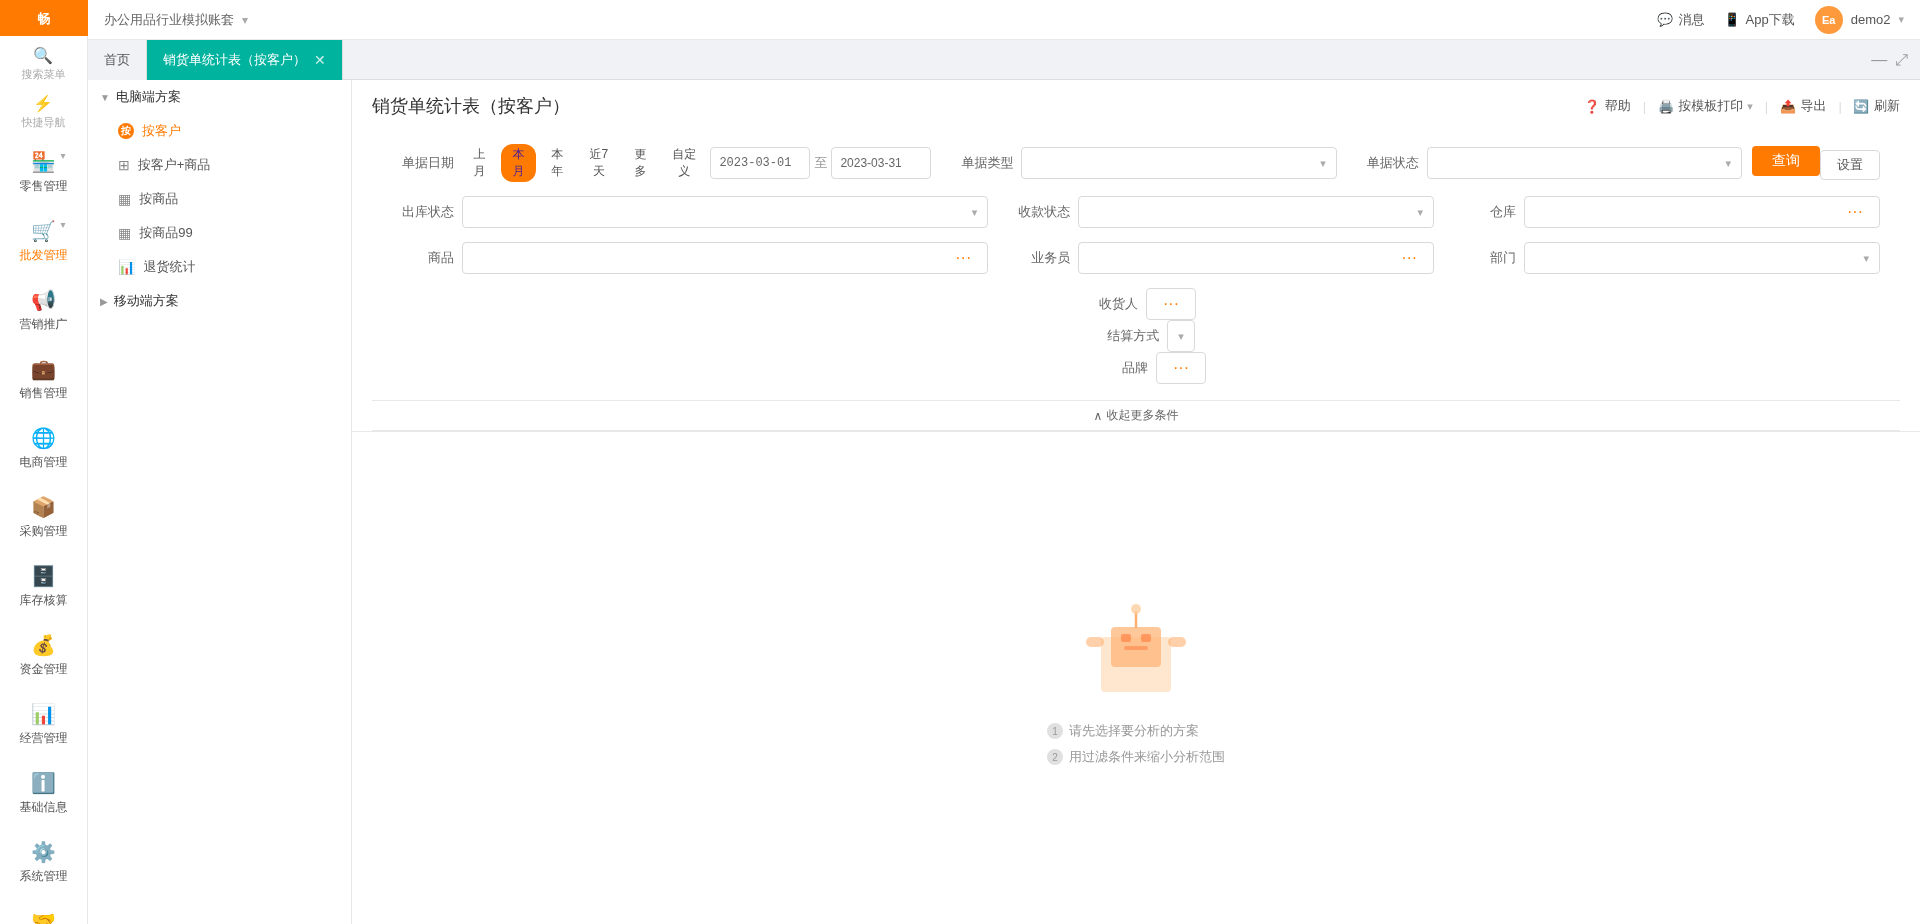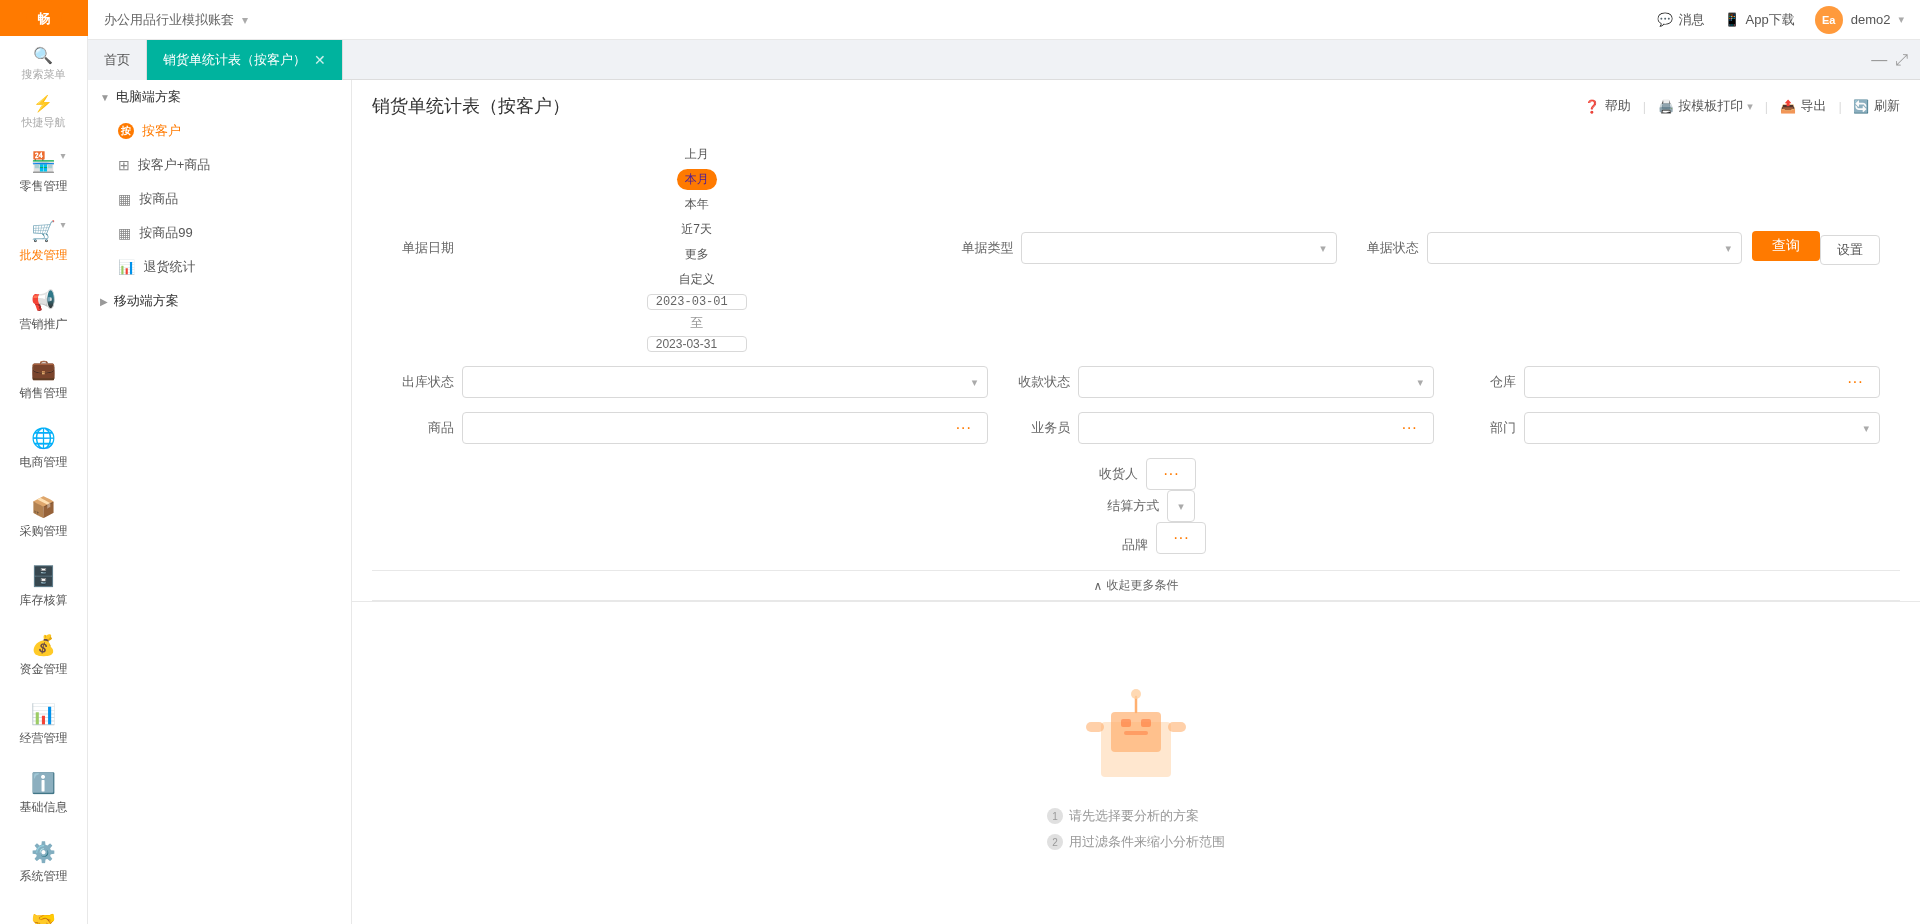--- a/index.html
+++ b/index.html
@@ -67,21 +67,21 @@
     .action-separator { color: #ddd; }
 
     
     .filter-area { background: #fff; padding: 16px 20px; border-bottom: 1px solid #e8e8e8; }
     .filter-row { display: flex; align-items: center; margin-bottom: 14px; gap: 0; }
     .filter-row:last-of-type { margin-bottom: 0; }
     .filter-field { display: flex; align-items: center; flex: 1; min-width: 0; }
     .filter-label { color: #666; font-size: 13px; white-space: nowrap; width: 70px; flex-shrink: 0; text-align: right; padding-right: 8px; }
     .filter-select { flex: 1; height: 32px; border: 1px solid #d9d9d9; border-radius: 4px; padding: 0 10px; font-size: 13px; color: #333; background: #fff; cursor: pointer; display: flex; align-items: center; justify-content: space-between; }
     .filter-select-arrow { color: #aaa; font-size: 11px; }
-    .filter-date-group { display: flex; align-items: center; gap: 4px; flex-direction: column; }
+    .filter-date-group { display: flex; align-items: center; gap: 4px; }
     .date-quick { padding: 2px 8px; border: none; background: none; cursor: pointer; font-size: 12px; color: #555; border-radius: 3px; }
     .date-quick.active { background: #ff7a00; color: #4c1d95; border-radius: 12px; }
     .date-input { flex: 1; height: 32px; border: 1px solid #d9d9d9; border-radius: 4px; padding: 0 8px; font-size: 12px; color: #666; background: #fff; outline: none; }
 
     .collapse-bar { display: flex; justify-content: center; padding: 6px 0; background: #fff; border-bottom: 1px solid #e8e8e8; cursor: pointer; }
     .collapse-bar-text { color: #666; font-size: 12px; display: flex; align-items: center; gap: 4px; }
 
     
     .query-btn { background: #ff7a00; color: #fff; border: none; border-radius: 4px; padding: 6px 20px; font-size: 14px; cursor: pointer; font-weight: 500; }
     .settings-btn { background: #fff; color: #555; border: 1px solid #d9d9d9; border-radius: 4px; padding: 5px 16px; font-size: 13px; cursor: pointer; margin-top: 4px; }
@@ -370,21 +370,21 @@
                 <span class="filter-dots">···</span>
               </div>
             </div>
             <div class="filter-field" style="flex:1;margin-left:20px;">
               <span class="filter-label">结算方式</span>
               <div class="filter-select">
                 <span></span>
                 <span class="filter-select-arrow">▾</span>
               </div>
             </div>
-            <div class="filter-field" style="flex:1;margin-left:20px;align-items:flex-end;">
+            <div class="filter-field" style="flex:1;margin-left:20px;">
               <span class="filter-label">品牌</span>
               <div class="filter-select">
                 <span></span>
                 <span class="filter-dots">···</span>
               </div>
             </div>
           </div>
         </div>
 
         <div class="collapse-bar">

